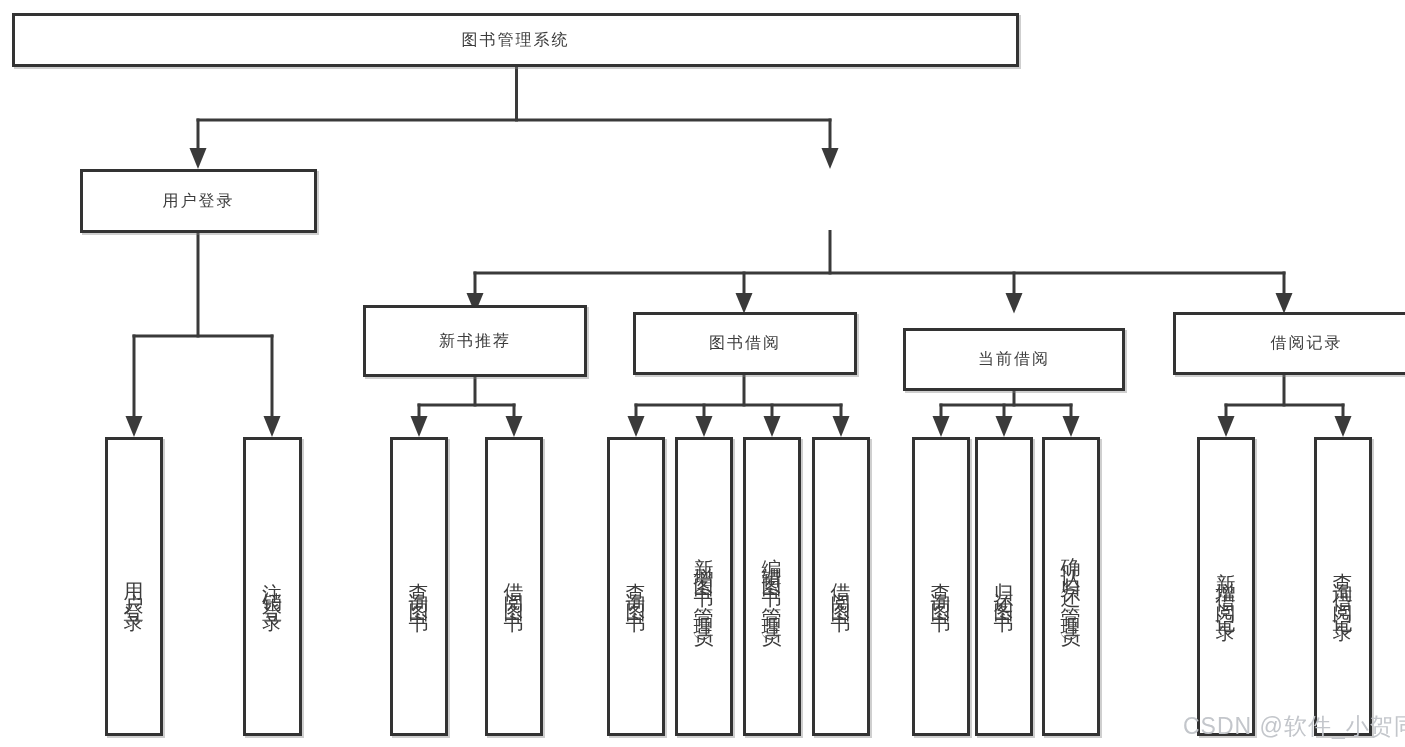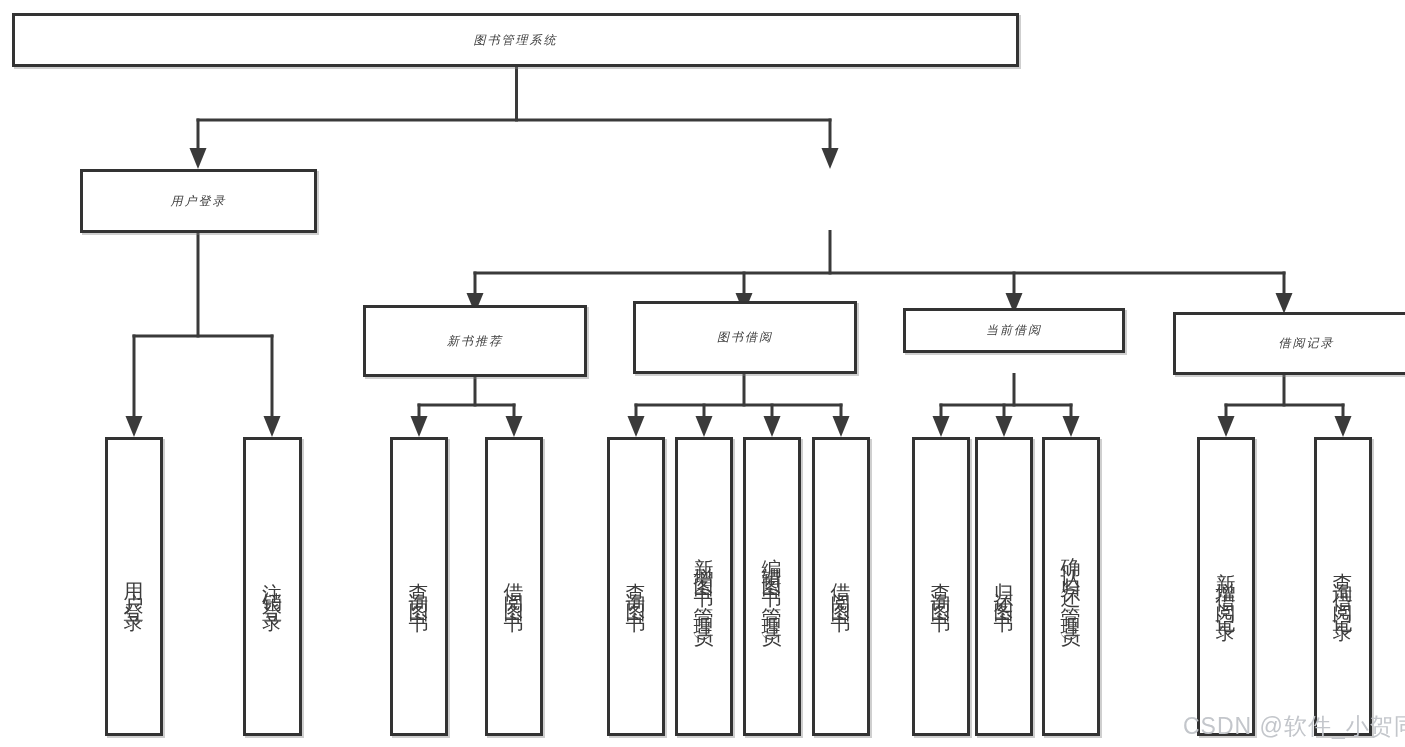--- a/index.html
+++ b/index.html
@@ -18,21 +18,21 @@
   .connectors{position:absolute;left:0;top:0;z-index:1;}
   .cline{stroke:var(--line);stroke-width:3;fill:none;}
   .ahead{fill:var(--line);stroke:none;}
   .box{
     position:absolute;z-index:2;background:var(--background);
     border:3px solid var(--box-border);box-sizing:border-box;
     display:flex;align-items:center;justify-content:center;
     box-shadow:2px 2px 0 rgba(130,130,130,0.38);
   }
   .hlabel{
-    font-size:12px;color:var(--text);letter-spacing:2px;white-space:nowrap;font-style:italic;
+    font-size:16px;color:var(--text);letter-spacing:2px;white-space:nowrap;
   }
   .vlabel{
     writing-mode:vertical-lr;text-orientation:mixed;
     font-size:20px;color:var(--text);letter-spacing:10px;line-height:1;
     white-space:nowrap;
   }
   .watermark{
     position:absolute;z-index:3;left:1183px;top:711px;
     font-size:23px;color:var(--watermark-text);white-space:nowrap;
     letter-spacing:1px;
@@ -109,24 +109,24 @@
     <span class="hlabel">图书管理系统</span>
   </div>
 
   <div class="box" style="left:80px;top:169px;width:237px;height:64px">
     <span class="hlabel">用户登录</span>
   </div>
 
   <div class="box" style="left:363px;top:305px;width:224px;height:72px">
     <span class="hlabel">新书推荐</span>
   </div>
-  <div class="box" style="left:633px;top:301px;width:224px;height:73px">
+  <div class="box" style="left:633px;top:312px;width:224px;height:63px">
     <span class="hlabel">图书借阅</span>
   </div>
-  <div class="box" style="left:903px;top:308px;width:222px;height:45px">
+  <div class="box" style="left:903px;top:328px;width:222px;height:63px">
     <span class="hlabel">当前借阅</span>
   </div>
   <div class="box" style="left:1173px;top:312px;width:267px;height:63px">
     <span class="hlabel">借阅记录</span>
   </div>
 
   <div class="box" style="left:105px;top:437px;width:58px;height:299px">
     <span class="vlabel">用户登录</span>
   </div>
   <div class="box" style="left:243px;top:437px;width:59px;height:299px">

